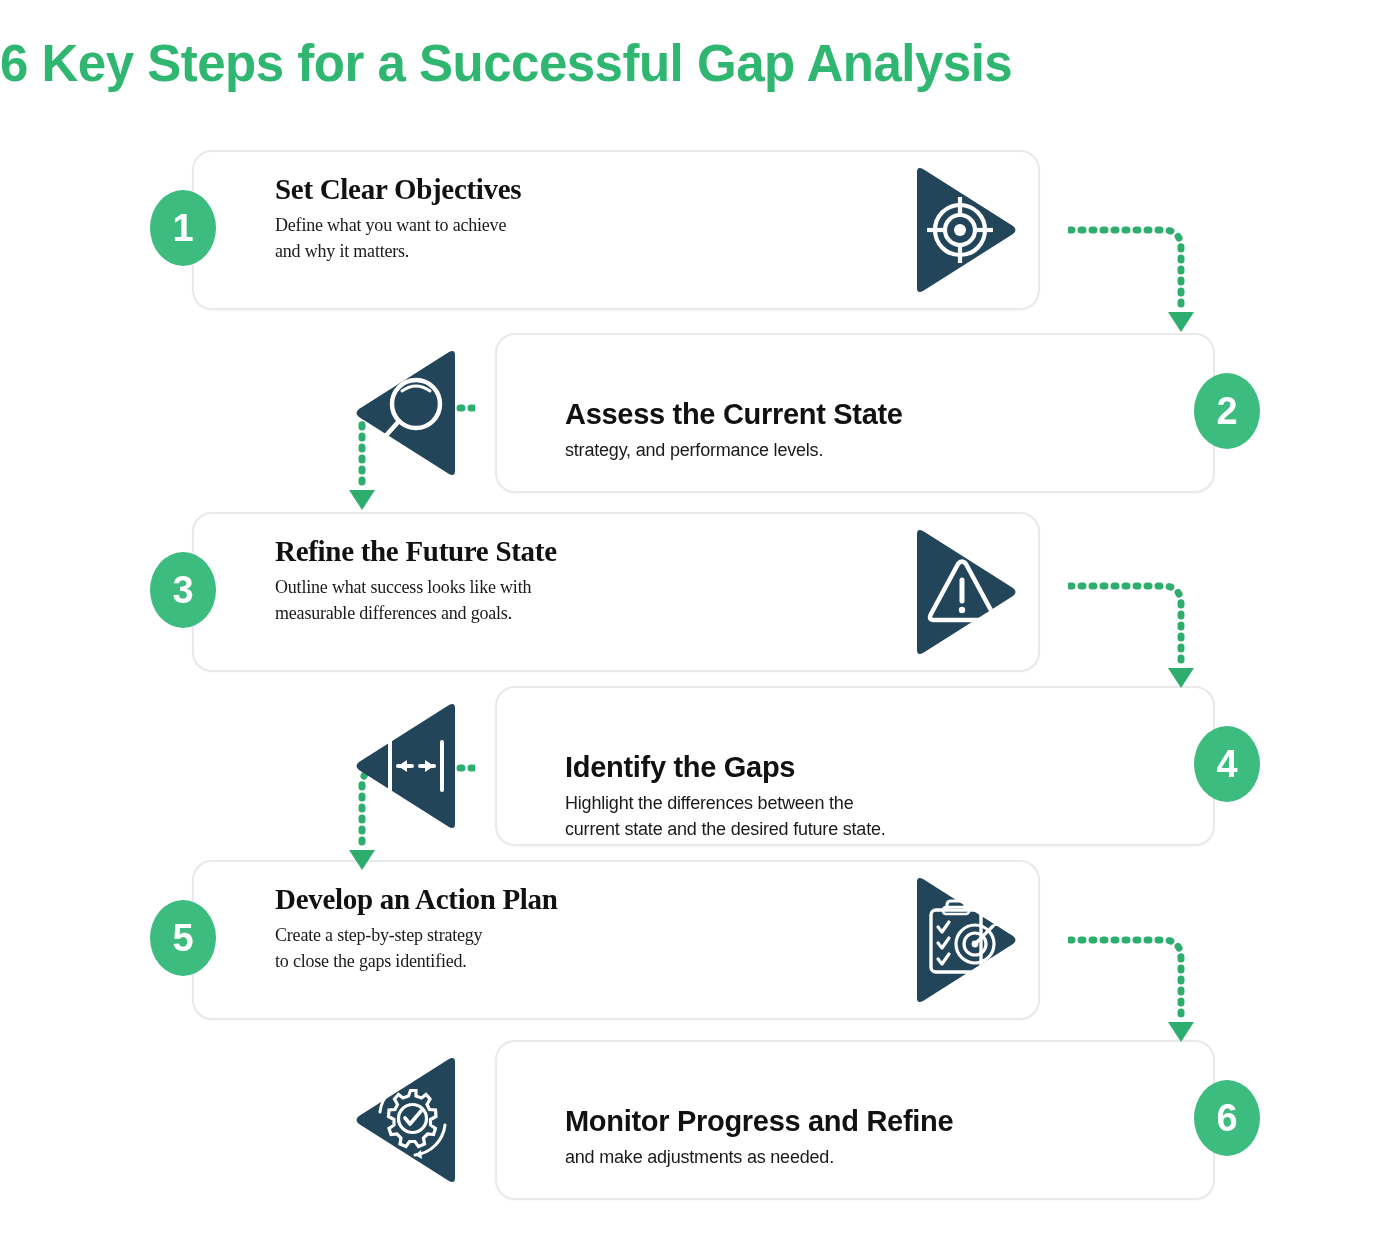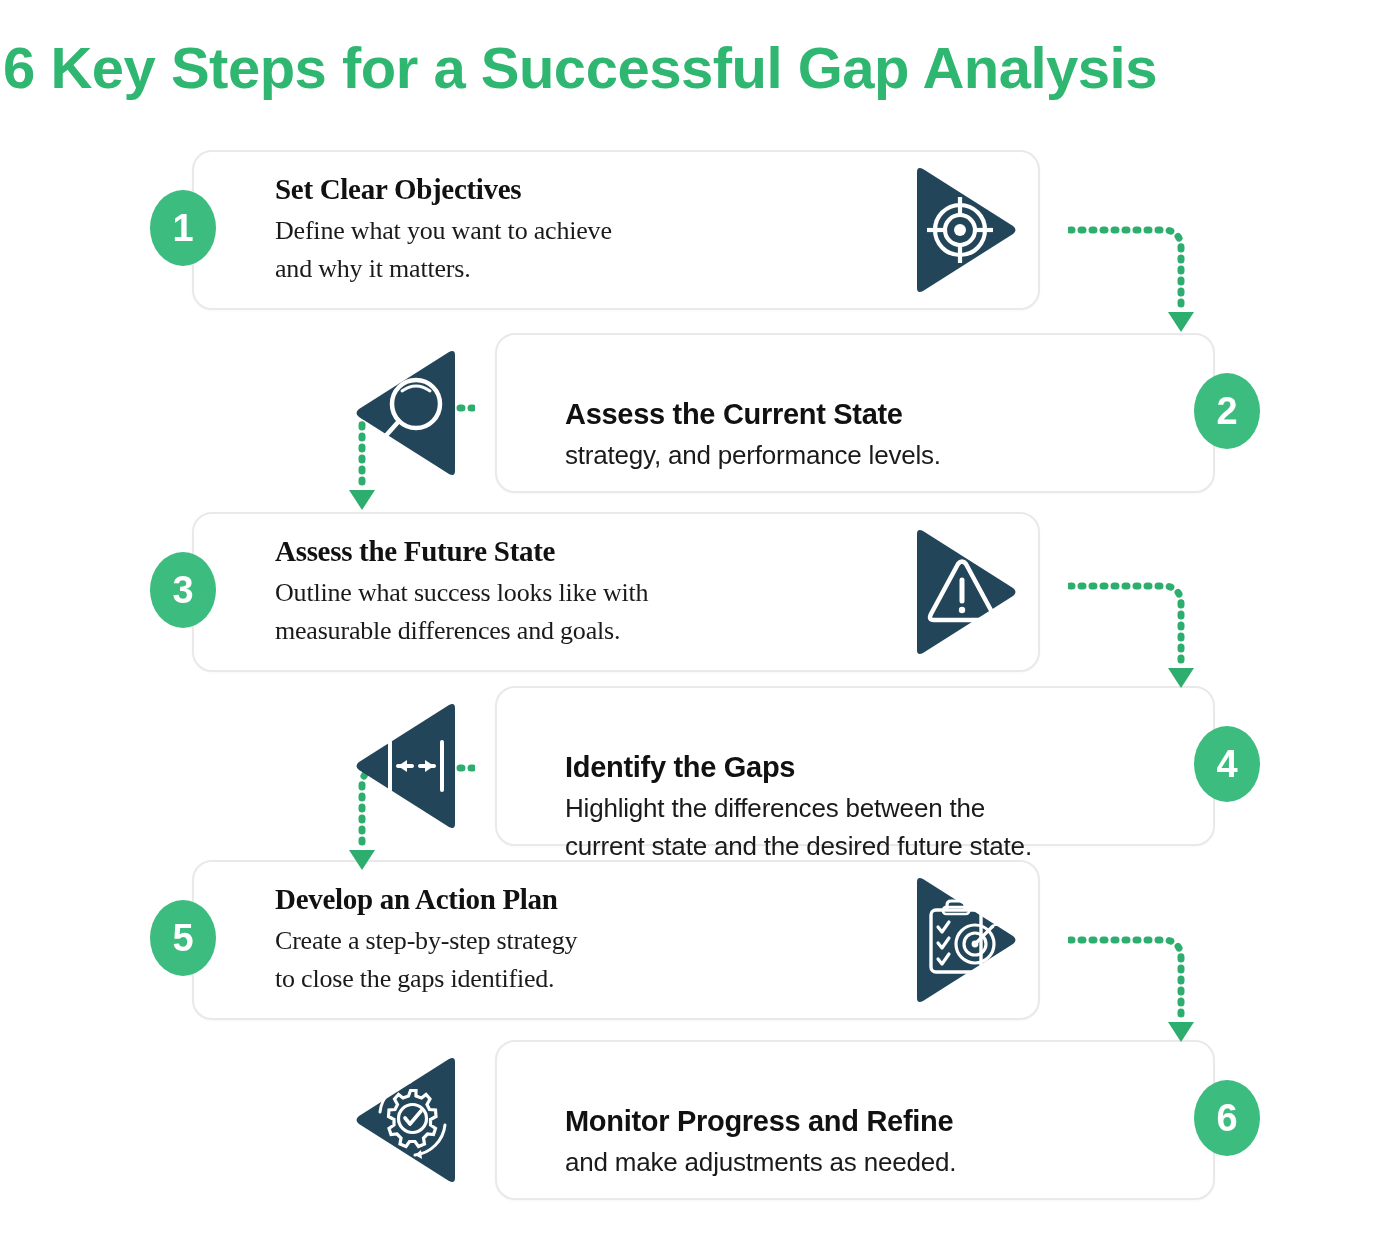--- a/index.html
+++ b/index.html
@@ -18,22 +18,21 @@
     width: 1379px;
     height: 1237px;
   }
 
   
   .title {
     position: absolute;
     top: 36px;
     left: 0;
     width: 1160px;
-    text-align: center;
-    font-size: 58px;
+    font-size: 51px;
     font-weight: bold;
     color: #2FB671;
     letter-spacing: -0.5px;
     line-height: 1.1;
   }
 
   
   .step-row {
     position: absolute;
     height: 175px;
@@ -89,21 +88,21 @@
 
   .step-title {
     font-size: 29px;
     font-weight: bold;
     color: #111111;
     line-height: 1.18;
     margin-bottom: 6px;
     letter-spacing: -0.3px;
   }
   .step-desc {
-    font-size: 26px;
+    font-size: 18px;
     color: #1a1a1a;
     line-height: 1.46;
     letter-spacing: -0.2px;
   }
   .step-desc span { display: block; }
 
   
   .tri-wrap {
     position: absolute;
     width: 105px;
@@ -197,21 +196,21 @@
     <svg width="130" height="120" viewBox="0 0 130 120">
       <path d="M128 8 L35 8 Q17 8 17 26 L17 90" stroke="#2EAE6E" stroke-width="7" fill="none" stroke-dasharray="2 9" stroke-linecap="round"></path>
       <path d="M4 90 L30 90 L17 110 Z" fill="#2EAE6E"></path>
     </svg>
   </div>
 
   <div class="step-row left row3">
     <div class="card"></div>
     <div class="badge">3</div>
     <div class="text-block">
-      <div class="step-title">Assess the Future State</div>
+      <div class="step-title">Refine the Future State</div>
       <div class="step-desc">
         <span>Outline what success looks like with</span>
         <span>measurable differences and goals.</span>
       </div>
     </div>
     <div class="tri-wrap">
       <svg viewBox="0 0 105 132">
         <path d="M4 8 Q4 2 10 5 L100 62 Q105 66 100 70 L10 127 Q4 130 4 124 Z" fill="#22455A"></path>
         <path d="M45 38 Q49 33 53 38 L80 88 Q83 94 77 94 L21 94 Q15 94 18 88 Z" stroke="#ffffff" stroke-width="4.5" fill="none" stroke-linejoin="round"></path>
         <line x1="49" y1="54" x2="49" y2="75" stroke="#ffffff" stroke-width="5" stroke-linecap="round"></line>

